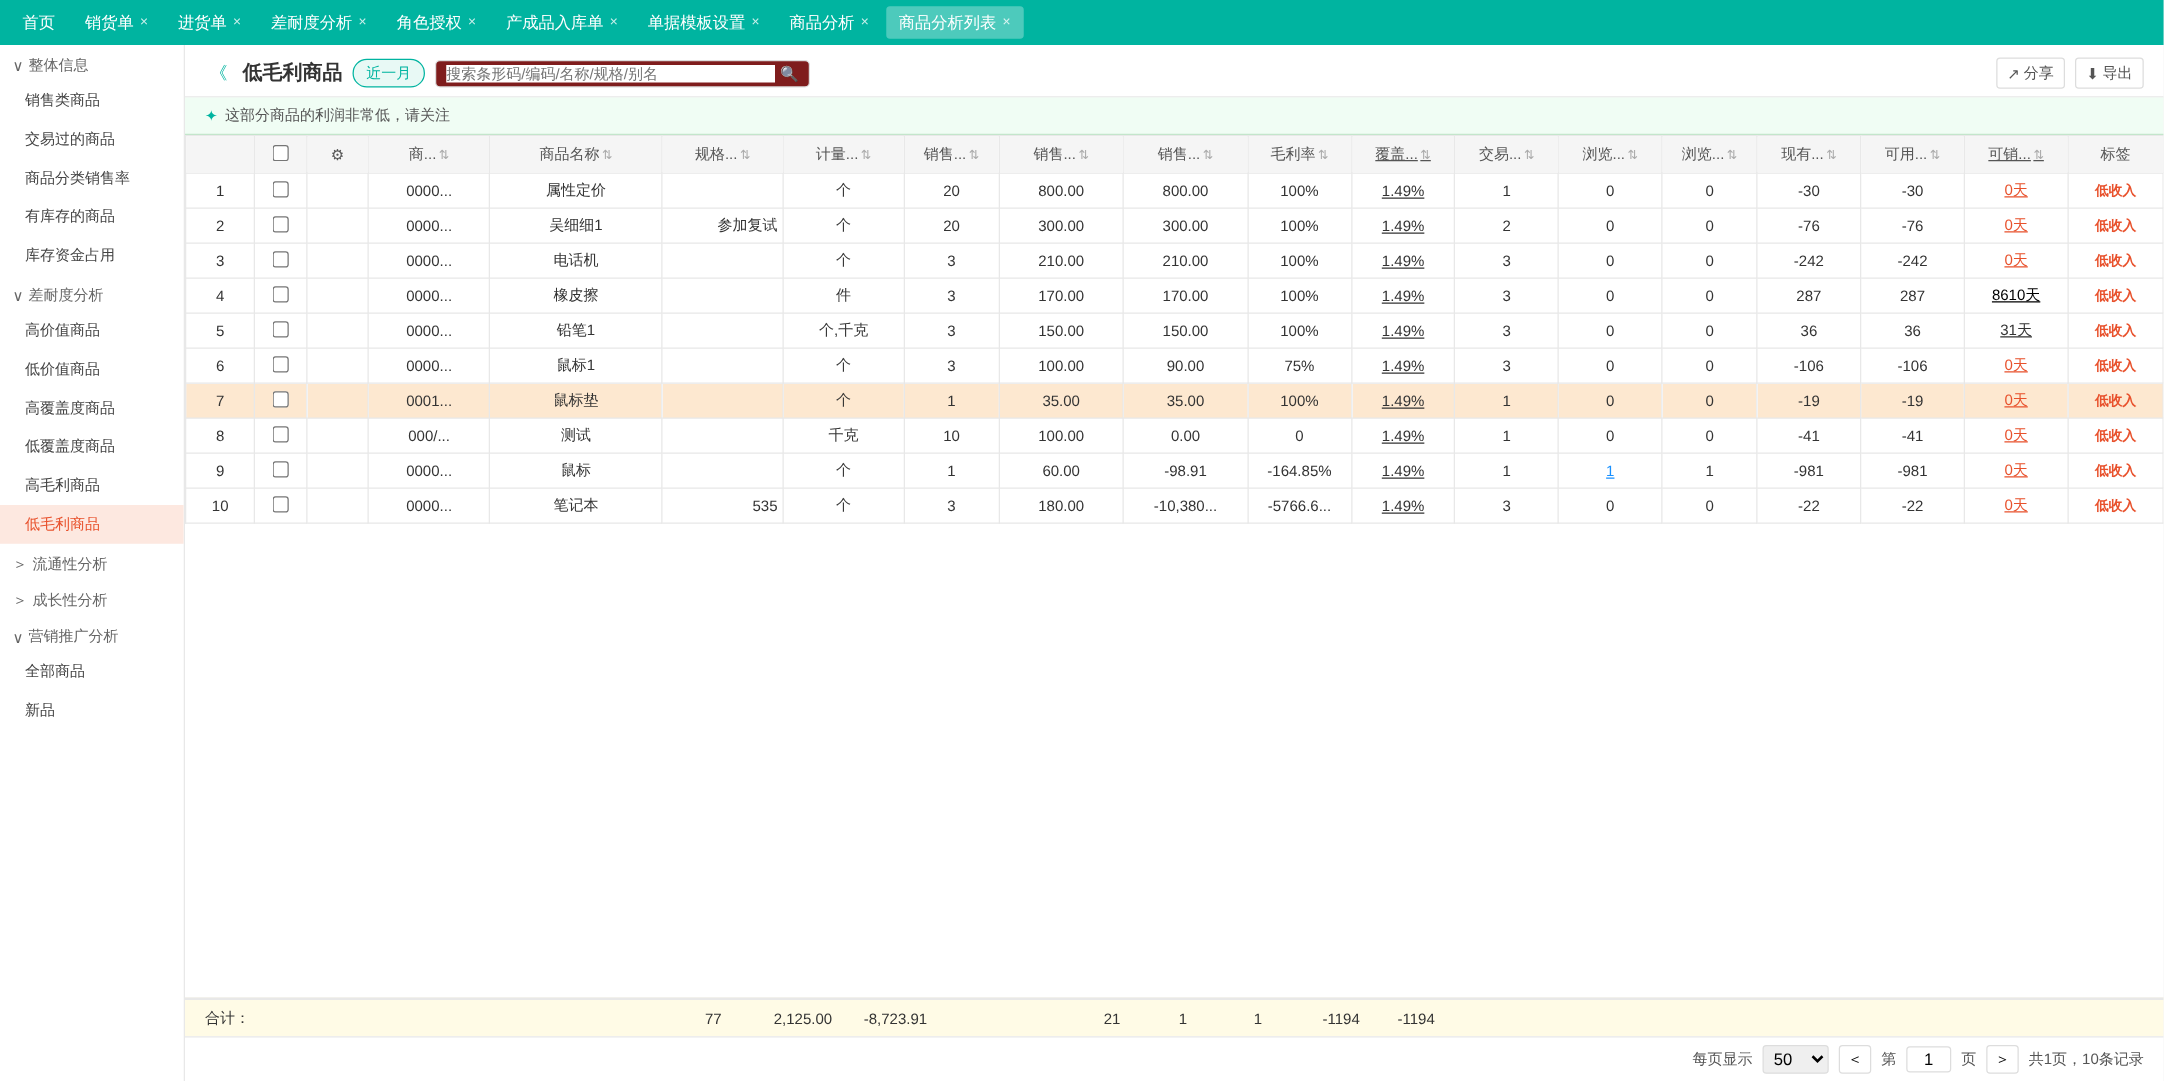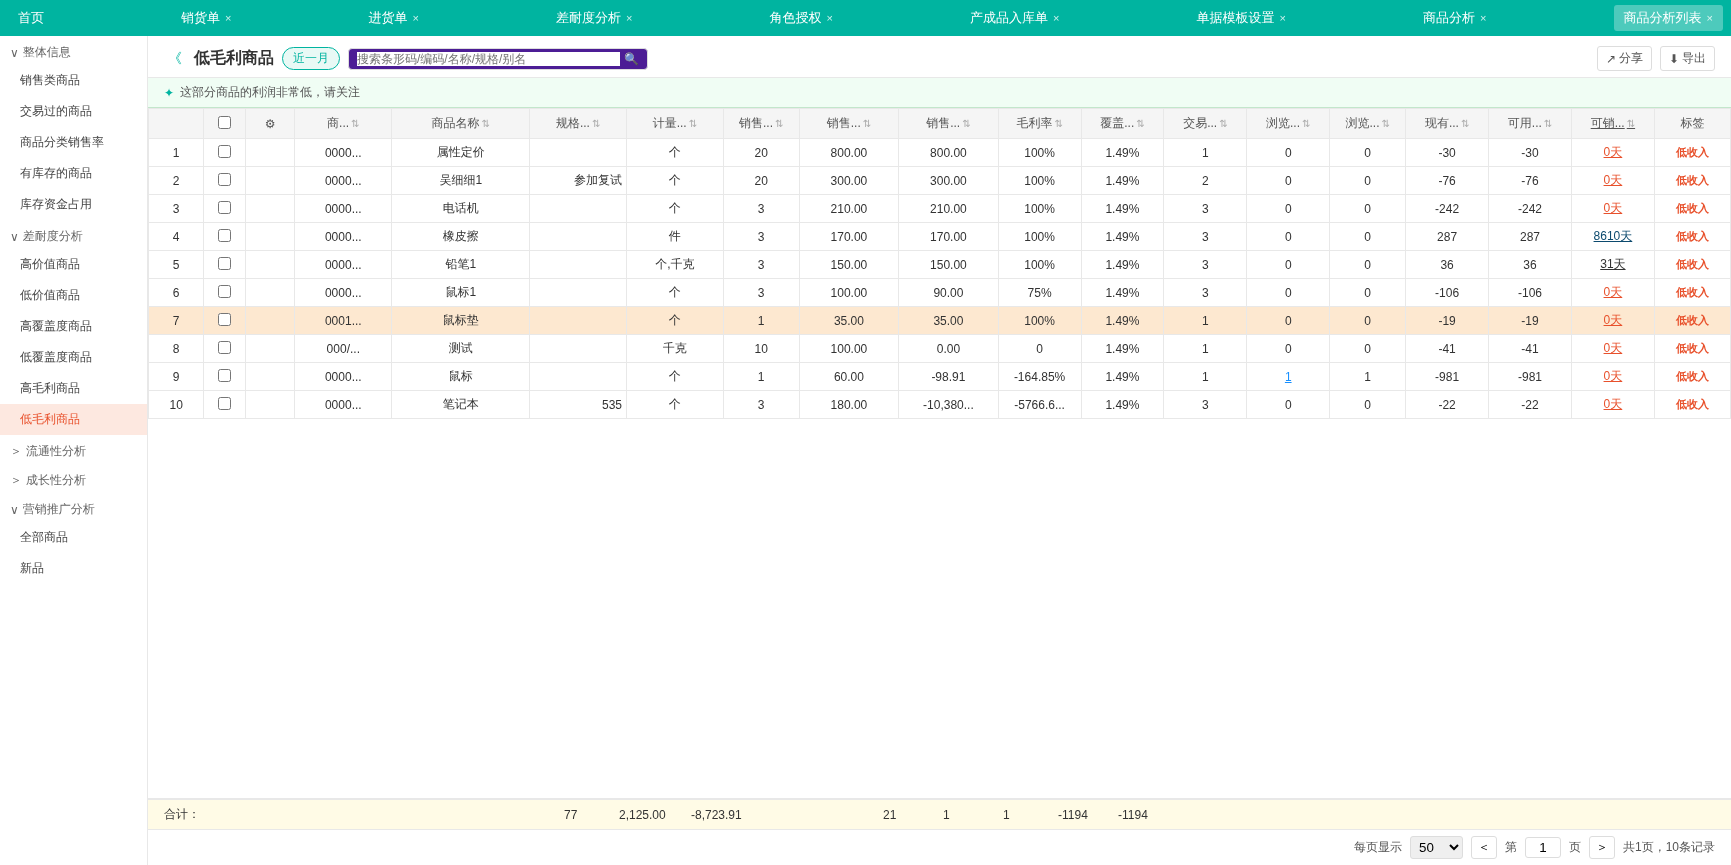--- a/index.html
+++ b/index.html
@@ -6,21 +6,20 @@
     body { font-family: 'Microsoft YaHei', Arial, sans-serif; font-size: 12px; background: #f5f5f5; color: #333; overflow: hidden; }
     
     
     .top-nav {
       background: #00b4a0;
       display: flex;
       align-items: center;
       height: 36px;
       padding: 0 8px;
       gap: 4px;
-      justify-content: space-between;
     }
     .nav-item {
       color: #fff;
       padding: 4px 10px;
       cursor: pointer;
       font-size: 13px;
       border-radius: 3px;
       white-space: nowrap;
       display: flex; align-items: center; gap: 3px;
     }
@@ -65,21 +64,21 @@
       background: #fff; border-bottom: 1px solid #e8e8e8;
     }
     .page-title { font-size: 16px; font-weight: bold; color: #333; }
     .filter-btn {
       background: #e8f9f5; border: 1px solid #00b4a0; color: #00b4a0;
       padding: 2px 10px; border-radius: 12px; cursor: pointer; font-size: 12px;
     }
     .search-box {
       display: flex; align-items: center;
       border: 1px solid #ddd; border-radius: 4px;
-      padding: 3px 8px; gap: 4px; background: #4c1d95;
+      padding: 3px 8px; gap: 4px; background: #7f1d1d;
       flex: 1; max-width: 300px;
     }
     .search-input { border: none; outline: none; font-size: 12px; width: 100%; }
     .header-actions { margin-left: auto; display: flex; gap: 8px; }
     .action-btn {
       display: flex; align-items: center; gap: 3px;
       color: #555; cursor: pointer; font-size: 12px;
       border: 1px solid #ddd; padding: 3px 8px; border-radius: 3px;
       background: #fff;
     }
@@ -152,21 +151,21 @@
     .col-check { width: 30px; }
     .col-settings { width: 36px; }
     .col-code { width: 70px; }
     .col-name { width: 100px; }
     .col-spec { width: 70px; text-align: right; }
     .col-unit { width: 70px; }
     .col-qty { width: 55px; }
     .col-price { width: 72px; }
     .col-sale { width: 72px; }
     .col-profit { width: 60px; text-align: center; }
-    .col-cover { width: 60px; }
+    .col-cover { width: 60px; text-decoration: underline; }
     .col-trade { width: 60px; }
     .col-view1 { width: 60px; }
     .col-view2 { width: 55px; }
     .col-stock1 { width: 60px; }
     .col-stock2 { width: 60px; }
     .col-salable { width: 60px; text-decoration: underline; }
     .col-tag { width: 55px; }
 
     .sort-icon { color: #aaa; font-size: 10px; }
   </style>
@@ -455,21 +454,21 @@
       <td class="col-qty">3</td>
       <td class="col-price">170.00</td>
       <td class="col-sale">170.00</td>
       <td class="col-profit">100%</td>
       <td class="col-cover">1.49%</td>
       <td class="col-trade">3</td>
       <td class="col-view1">0</td>
       <td class="col-view2">0</td>
       <td class="col-stock1">287</td>
       <td class="col-stock2">287</td>
-      <td class="col-salable" style="color:#0c4a6e;">8610天</td>
+      <td class="col-salable" style="color:#000000;">8610天</td>
       <td class="col-tag"><span class="tag-low-income">低收入</span></td>
     </tr>
             <tr>
       <td class="col-num">5</td>
       <td class="col-check"><input type="checkbox" style=""></td>
       <td class="col-settings"></td>
       <td class="col-code">0000...</td>
       <td class="col-name">铅笔1</td>
       <td class="col-spec"></td>
       <td class="col-unit">个,千克</td>

